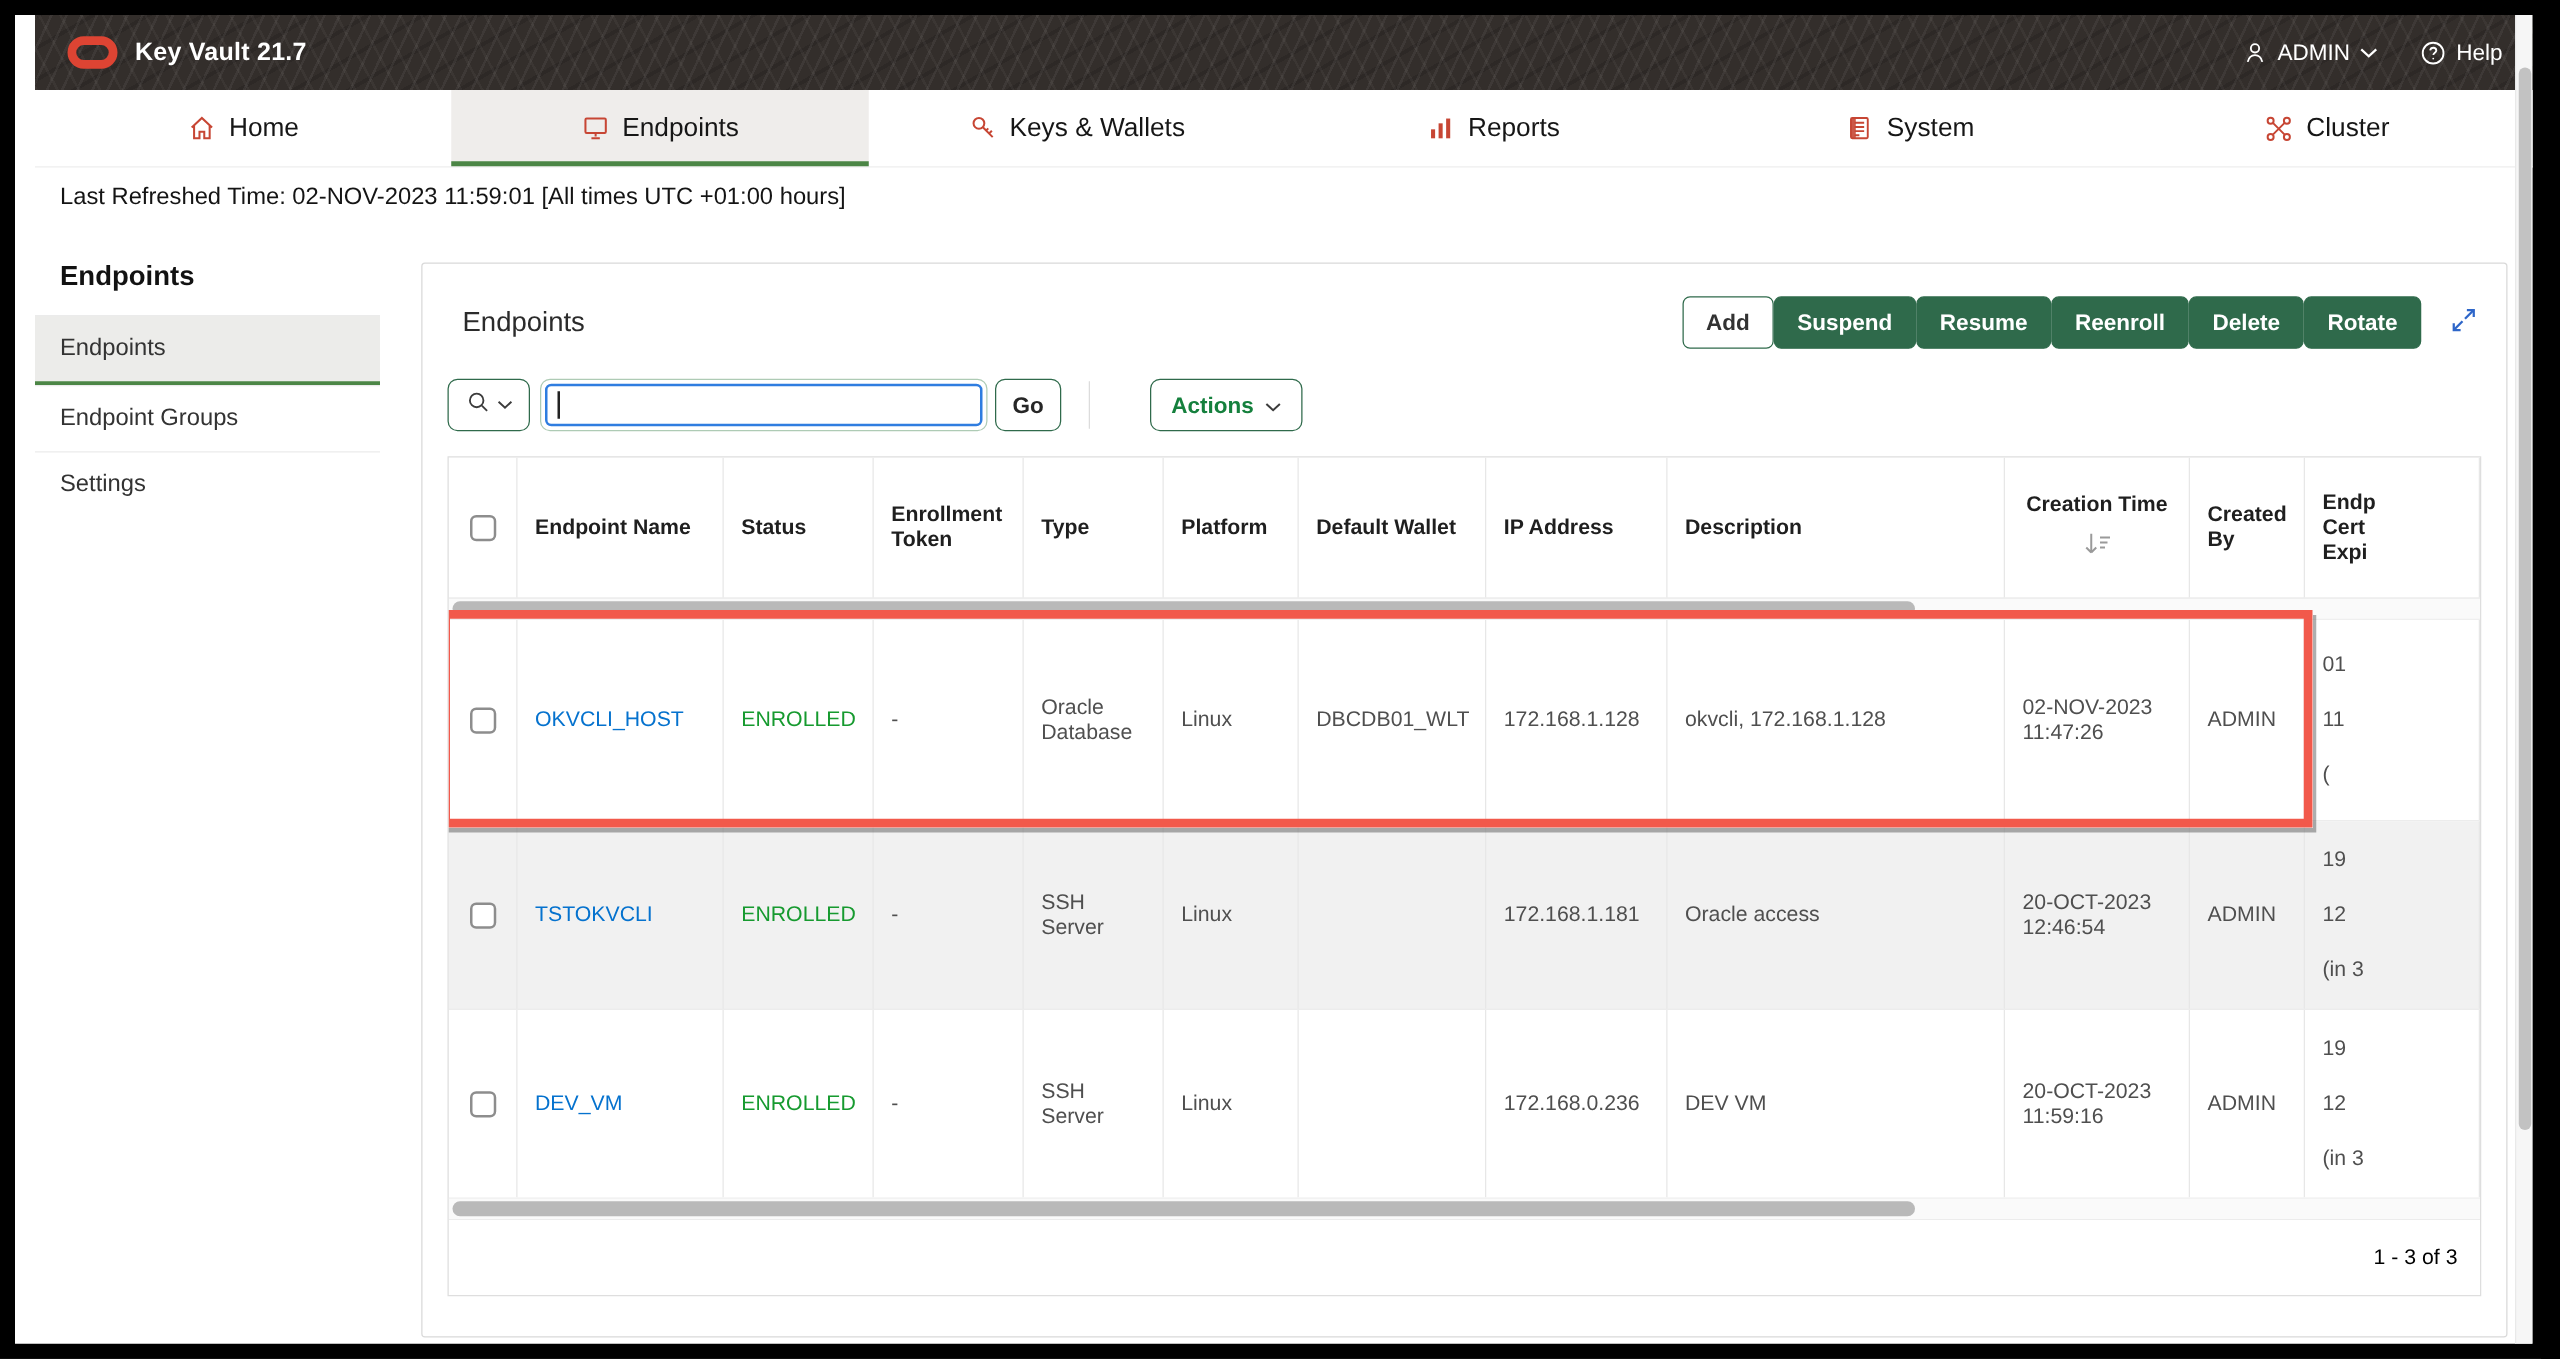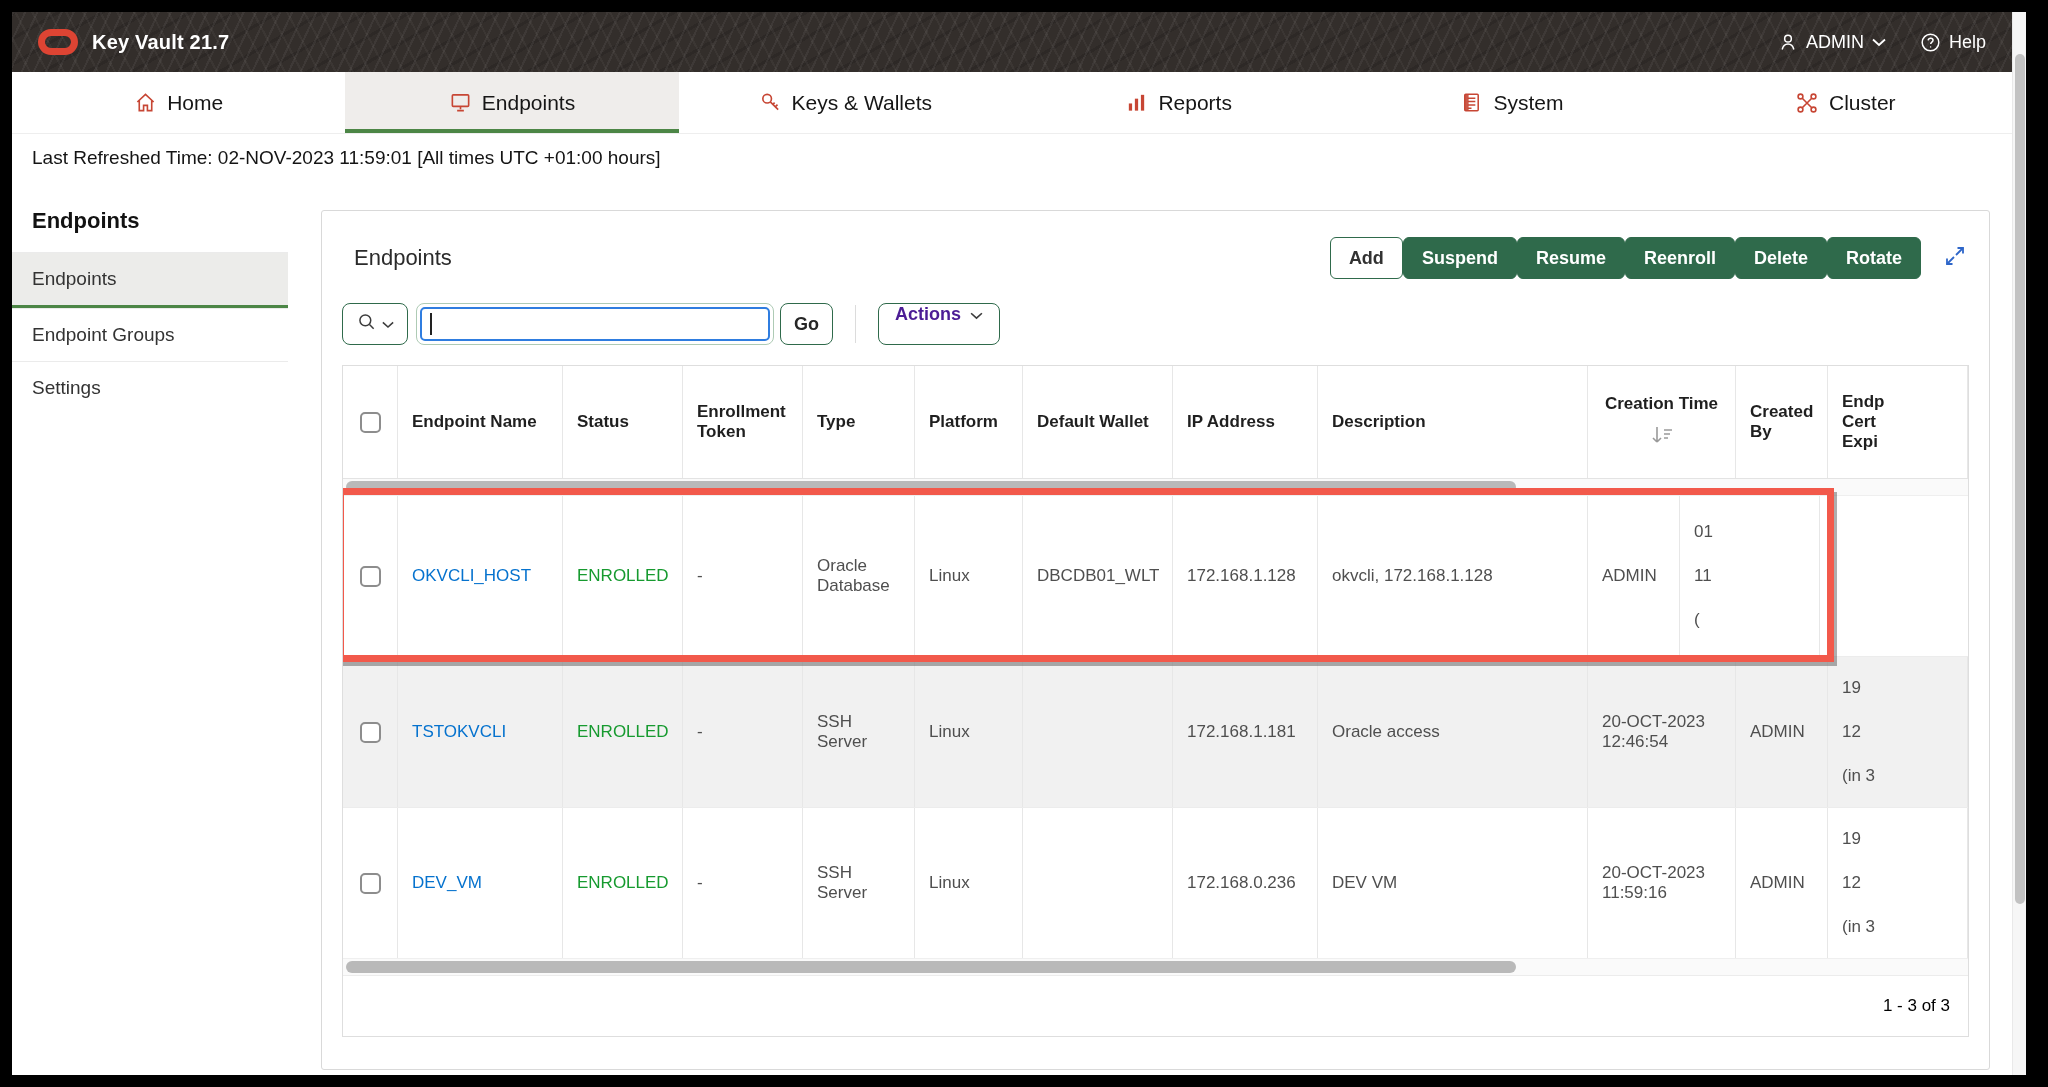--- a/index.html
+++ b/index.html
@@ -1,18 +1,18 @@
 <!DOCTYPE html>
 <html style="--topbar-bg: #332e2b; --brand-red: #dd4433; --icon-red: #c74634; --button-green: #2f6a4b; --tab-underline: #4c8646; --link-blue: #0572ce; --status-green: #169a2f; --highlight-red: #f2594b;"><head>
 <meta charset="utf-8">
 <style>
   * { margin:0; padding:0; box-sizing:border-box; }
   html,body { width:2048px; height:1087px; background:#000; font-family:"Liberation Sans","DejaVu Sans",sans-serif; }
   .page { position:absolute; left:12px; top:12px; width:2014px; height:1063px; background:#fff; overflow:hidden; }
-  .page-inner { position:absolute; left:0; top:0; width:2000px; height:1063px; }
+  .page-inner { position:absolute; left:16px; top:0; width:2000px; height:1063px; }
 
   
   .topbar {
     height:60px; display:flex; align-items:center; padding:0 26px;
     background-color:var(--topbar-bg);
     background-image:
       repeating-linear-gradient(115deg, rgba(255,255,255,.055) 0 2px, transparent 2px 11px),
       repeating-linear-gradient(62deg, rgba(255,255,255,.04) 0 2px, transparent 2px 15px),
       repeating-linear-gradient(150deg, rgba(0,0,0,.12) 0 3px, transparent 3px 22px);
   }
@@ -54,21 +54,21 @@
   .toolbar { display:flex; align-items:center; padding:4px 20px 16px 20px; }
   .search-btn { width:66px; height:42px; border:1px solid var(--button-green); border-radius:8px; background:#fff;
                 display:flex; align-items:center; justify-content:center; gap:5px; cursor:pointer; }
   .input-wrap { margin-left:8px; width:358px; height:42px; border:1px solid #aecbb5; border-radius:8px; padding:3px; background:#fff; }
   .search-input { width:100%; height:100%; border:2px solid #2f7de0; border-radius:5px; display:flex; align-items:center; padding-left:8px; }
   .caret { width:2px; height:22px; background:#222; }
   .go-btn { margin-left:6px; height:42px; padding:0 13px; border:1px solid var(--button-green); border-radius:8px;
             background:#fff; font-size:18px; font-weight:bold; color:#262626; display:flex; align-items:center; cursor:pointer; }
   .tb-divider { width:1px; height:38px; background:#dcdcdc; margin:0 22px; }
   .actions-btn { height:42px; padding:0 16px; border:1px solid var(--button-green); border-radius:8px; background:#fff;
-                 font-size:18px; font-weight:bold; color:#4c1d95; display:flex; align-items:flex-start; gap:9px; cursor:pointer; }
+                 font-size:18px; font-weight:bold; color:#15803d; display:flex; align-items:center; gap:9px; cursor:pointer;margin-left:26px; }
 
   
   .table-region { position:relative; margin:4px 20px 0 20px; border:1px solid #dedede; overflow:hidden; }
   .trow { display:flex; }
   .tcell { flex:0 0 auto; padding:0 14px; display:flex; flex-direction:column; justify-content:center;
            border-right:1px solid #e7e7e7; font-size:17px; color:#4f4f4f; overflow:hidden; }
   .thead { border-bottom:1px solid #e3e3e3; }
   .thead .tcell { height:112px; font-weight:bold; color:#1f1f1f; }
   .cell-center { align-items:center; }
   .hdr-flex { flex-direction:column; align-items:center; gap:10px; }
@@ -340,20 +340,23 @@
                 </div>
                 <div class="tcell" style="width: 150px;">
                   <span>DBCDB01_WLT</span>
                 </div>
                 <div class="tcell" style="width: 145px;">
                   <span>172.168.1.128</span>
                 </div>
                 <div class="tcell" style="width: 270px;">
                   <span>okvcli, 172.168.1.128</span>
                 </div>
+                <div class="tcell" style="width: 148px;">
+                  <span>02-NOV-2023 11:47:26</span>
+                </div>
                 <div class="tcell" style="width: 92px;">
                   <span>ADMIN</span>
                 </div>
                 <div class="tcell frag-lines" style="width: 140px;">
                   <div>01</div>
                   <div>11</div>
                   <div>(</div>
                 </div>
               </div>
               <div class="trow r150 zebra">

